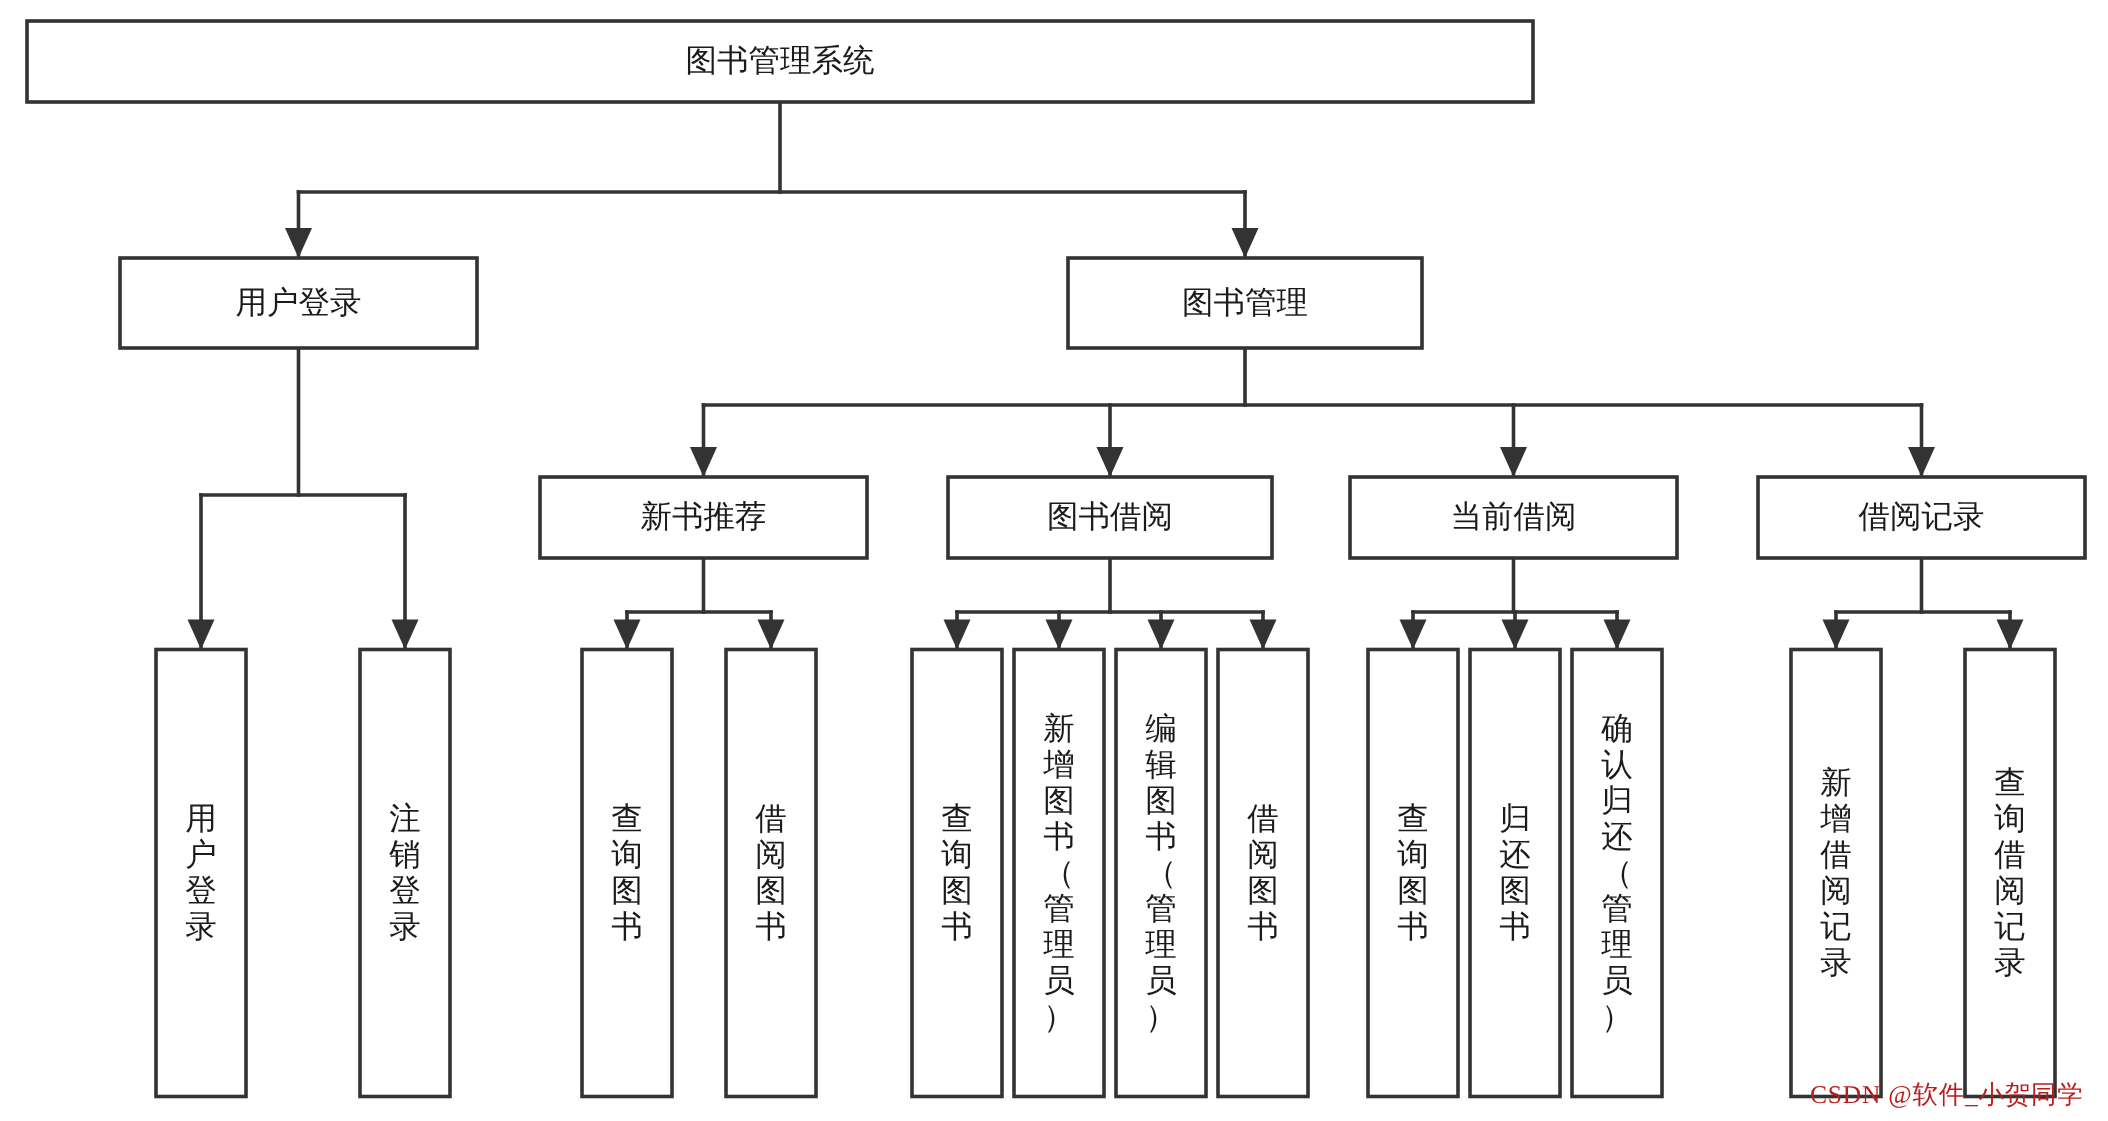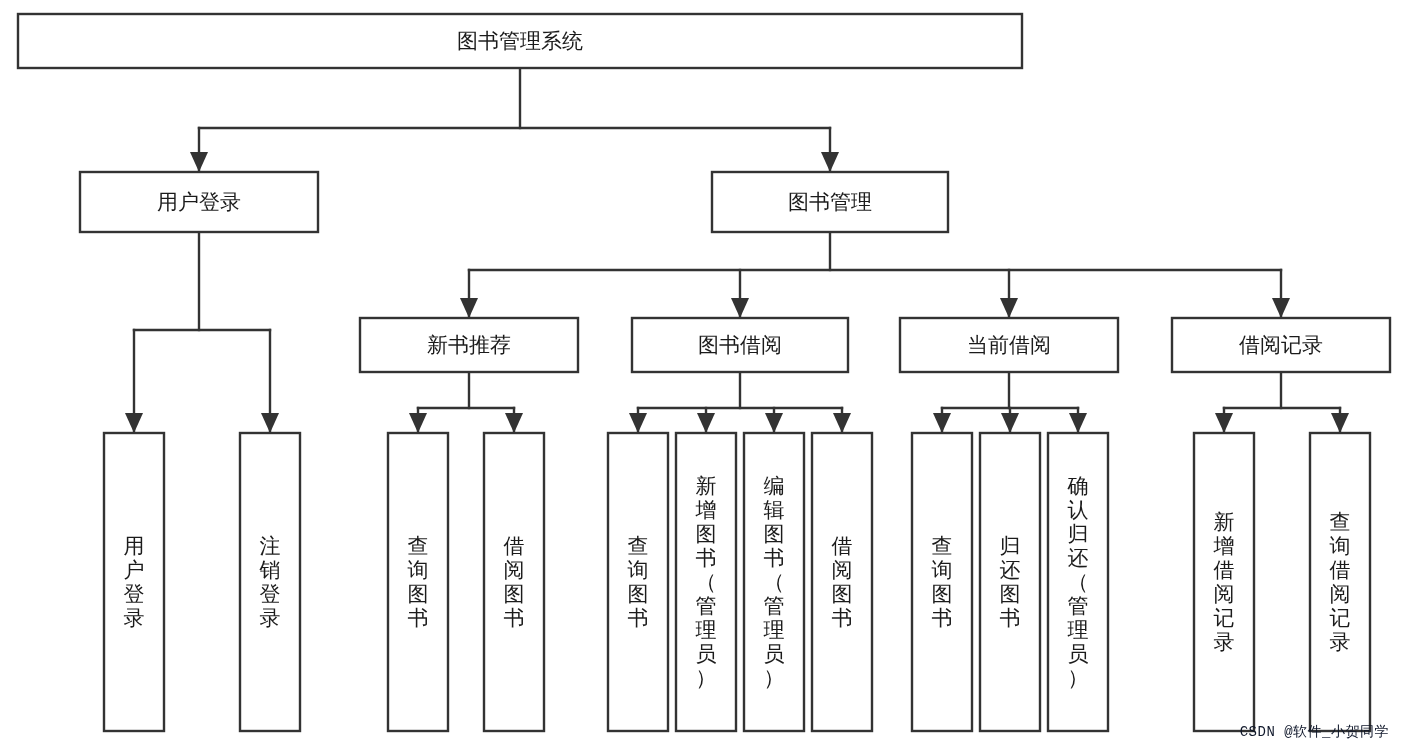--- a/index.html
+++ b/index.html
@@ -51,23 +51,23 @@
   .node-label-v {
     font-family: "Liberation Sans", "DejaVu Sans", sans-serif;
     font-size: 21px;
     fill: #1b1b1b;
     text-anchor: middle;
   }
   .watermark {
     position: absolute;
     right: 12px;
     bottom: 6px;
-    font-family: Liberation Mono, monospace;
-    font-size: 14px;
-    color: #0f172a;
+    font-family: Liberation Serif, serif;
+    font-size: 17px;
+    color: #b91c1c;
     letter-spacing: 0.5px;
     white-space: nowrap;
     pointer-events: none;
   }
 </style>
 </head>
 <body>
 
 <div id="diagram-root">
   <svg class="flow" viewBox="0 0 1405 747" xmlns="http://www.w3.org/2000/svg">

